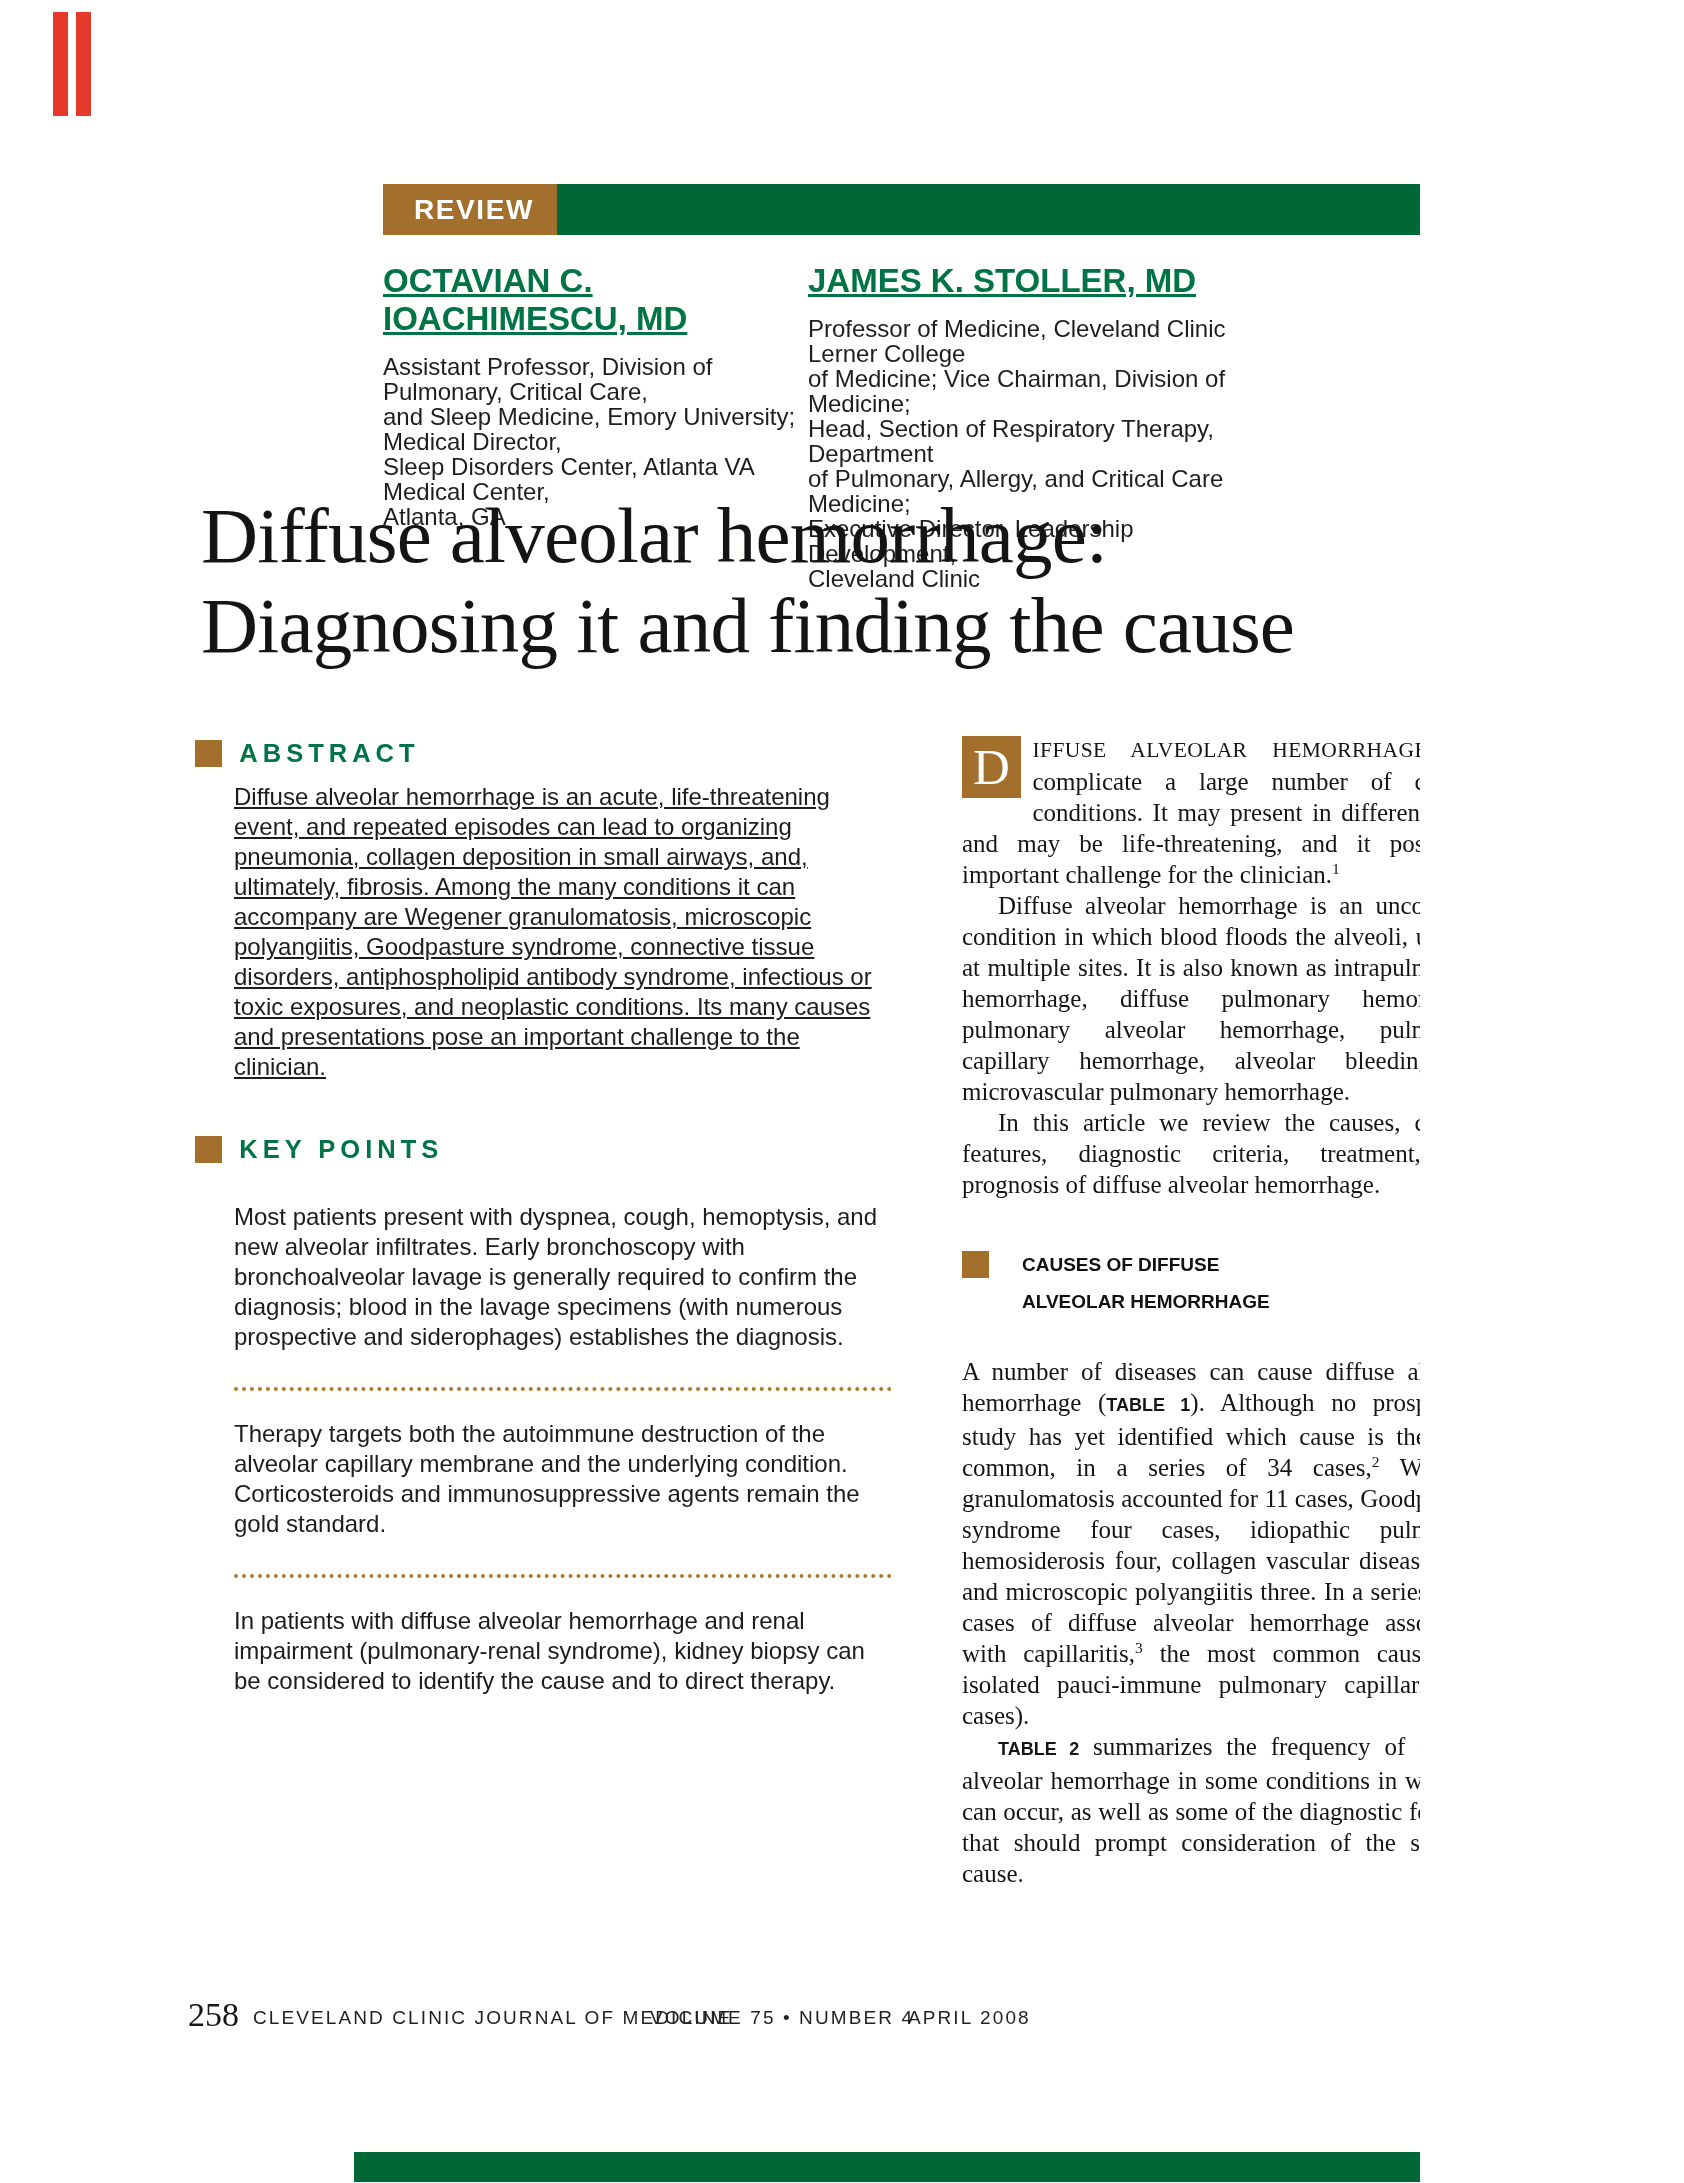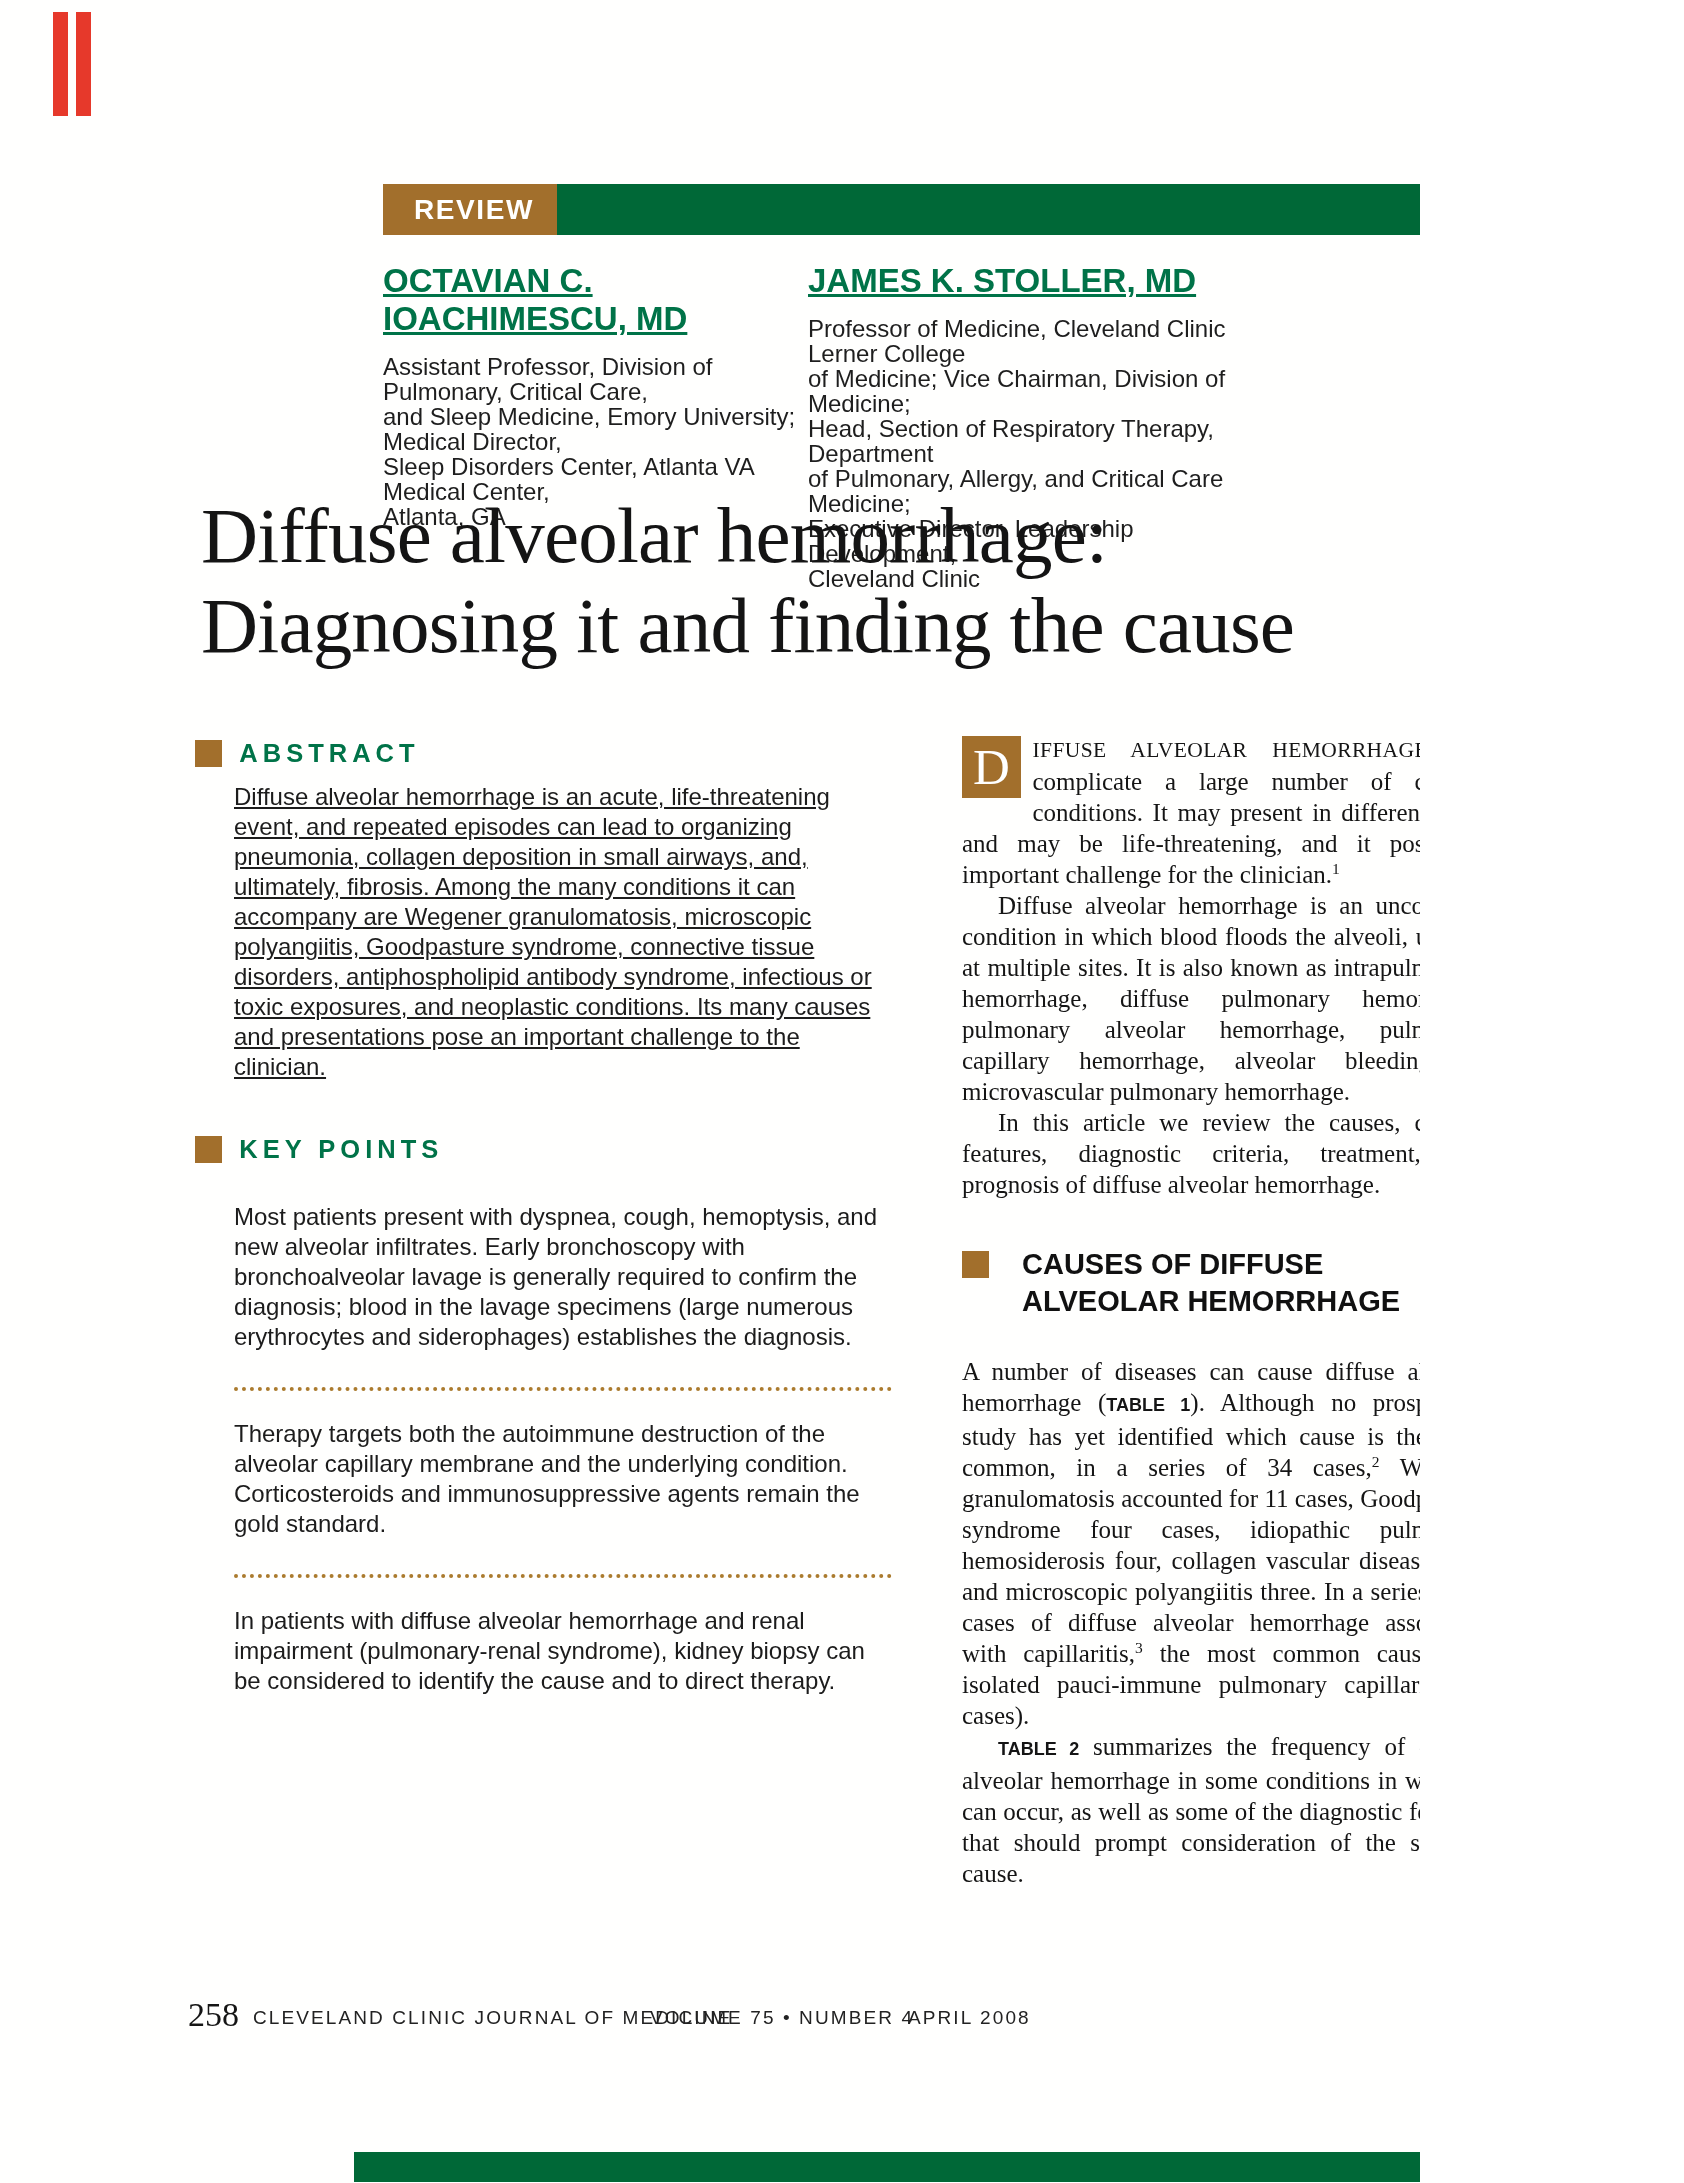--- a/index.html
+++ b/index.html
@@ -48,21 +48,21 @@
           color:#151515;text-align:justify;}
   .body-p.indent{text-indent:36px;}
   .dropcap{float:left;width:59px;height:62px;margin:3.3px 11.5px 0 0;background:var(--brown,#a26f2c);
            color:#ffffff;font-family:"Liberation Serif",serif;font-size:51px;line-height:62px;
            text-align:center;font-weight:normal;}
   .opener{font-size:0.86em;letter-spacing:0.4px;}
   .fn-ref{font-size:0.62em;line-height:0;vertical-align:super;}
   .tbl{font-family:"Liberation Sans",sans-serif;font-weight:bold;font-size:0.72em;letter-spacing:0;}
   .causes-heading{display:flex;margin-top:46px;}
   .causes-heading .sq{margin:5px 33px 0 0;}
-  .causes-text{font-weight:bold;font-size:29px;line-height:37px;color:#111;}
+  .causes-text{font-weight:bold;font-size:19px;line-height:37px;color:#111;}
   .causes-text span{display:block;}
   .body-p.after-head{margin-top:36px;}
 
   
   .footer-item{position:absolute;top:2007px;font-size:19px;letter-spacing:2.1px;color:#222;}
   .page-num{position:absolute;left:188px;top:1996px;font-family:"Liberation Serif",serif;
             font-size:34px;letter-spacing:0;color:#151515;}
   .f-journal{left:253px;}
   .f-volume{left:650px;}
   .f-date{left:908px;}
@@ -110,21 +110,21 @@
     <div class="sec-heading">
       <span class="sq"></span>
       <span class="label">ABSTRACT</span>
     </div>
     <p class="abs-body">Diffuse alveolar hemorrhage is an acute, life-threatening event, and repeated episodes can lead to organizing pneumonia, collagen deposition in small airways, and, ultimately, fibrosis. Among the many conditions it can accompany are Wegener granulomatosis, microscopic polyangiitis, Goodpasture syndrome, connective tissue disorders, antiphospholipid antibody syndrome, infectious or toxic exposures, and neoplastic conditions. Its many causes and presentations pose an important challenge to the clinician.</p>
 
     <div class="sec-heading kp-heading">
       <span class="sq"></span>
       <span class="label">KEY POINTS</span>
     </div>
-    <p class="kp first">Most patients present with dyspnea, cough, hemoptysis, and new alveolar infiltrates. Early bronchoscopy with bronchoalveolar lavage is generally required to confirm the diagnosis; blood in the lavage specimens (large numerous erythrocytes and siderophages) establishes the diagnosis.</p>
+    <p class="kp first">Most patients present with dyspnea, cough, hemoptysis, and new alveolar infiltrates. Early bronchoscopy with bronchoalveolar lavage is generally required to confirm the diagnosis; blood in the lavage specimens (with numerous prospective and siderophages) establishes the diagnosis.</p>
     <div class="dotted"></div>
     <p class="kp after">Therapy targets both the autoimmune destruction of the alveolar capillary membrane and the underlying condition. Corticosteroids and immunosuppressive agents remain the gold standard.</p>
     <div class="dotted"></div>
     <p class="kp after">In patients with diffuse alveolar hemorrhage and renal impairment (pulmonary-renal syndrome), kidney biopsy can be considered to identify the cause and to direct therapy.</p>
   </div>
 
   <div class="right-col">
     <p class="body-p">
       <span class="dropcap">D</span>
       <span class="opener">IFFUSE ALVEOLAR HEMORRHAGE</span><span> can complicate a large number of clinical conditions. It may present in different ways and may be life-threatening, and it poses an important challenge for the clinician.</span><sup class="fn-ref">1</sup>

